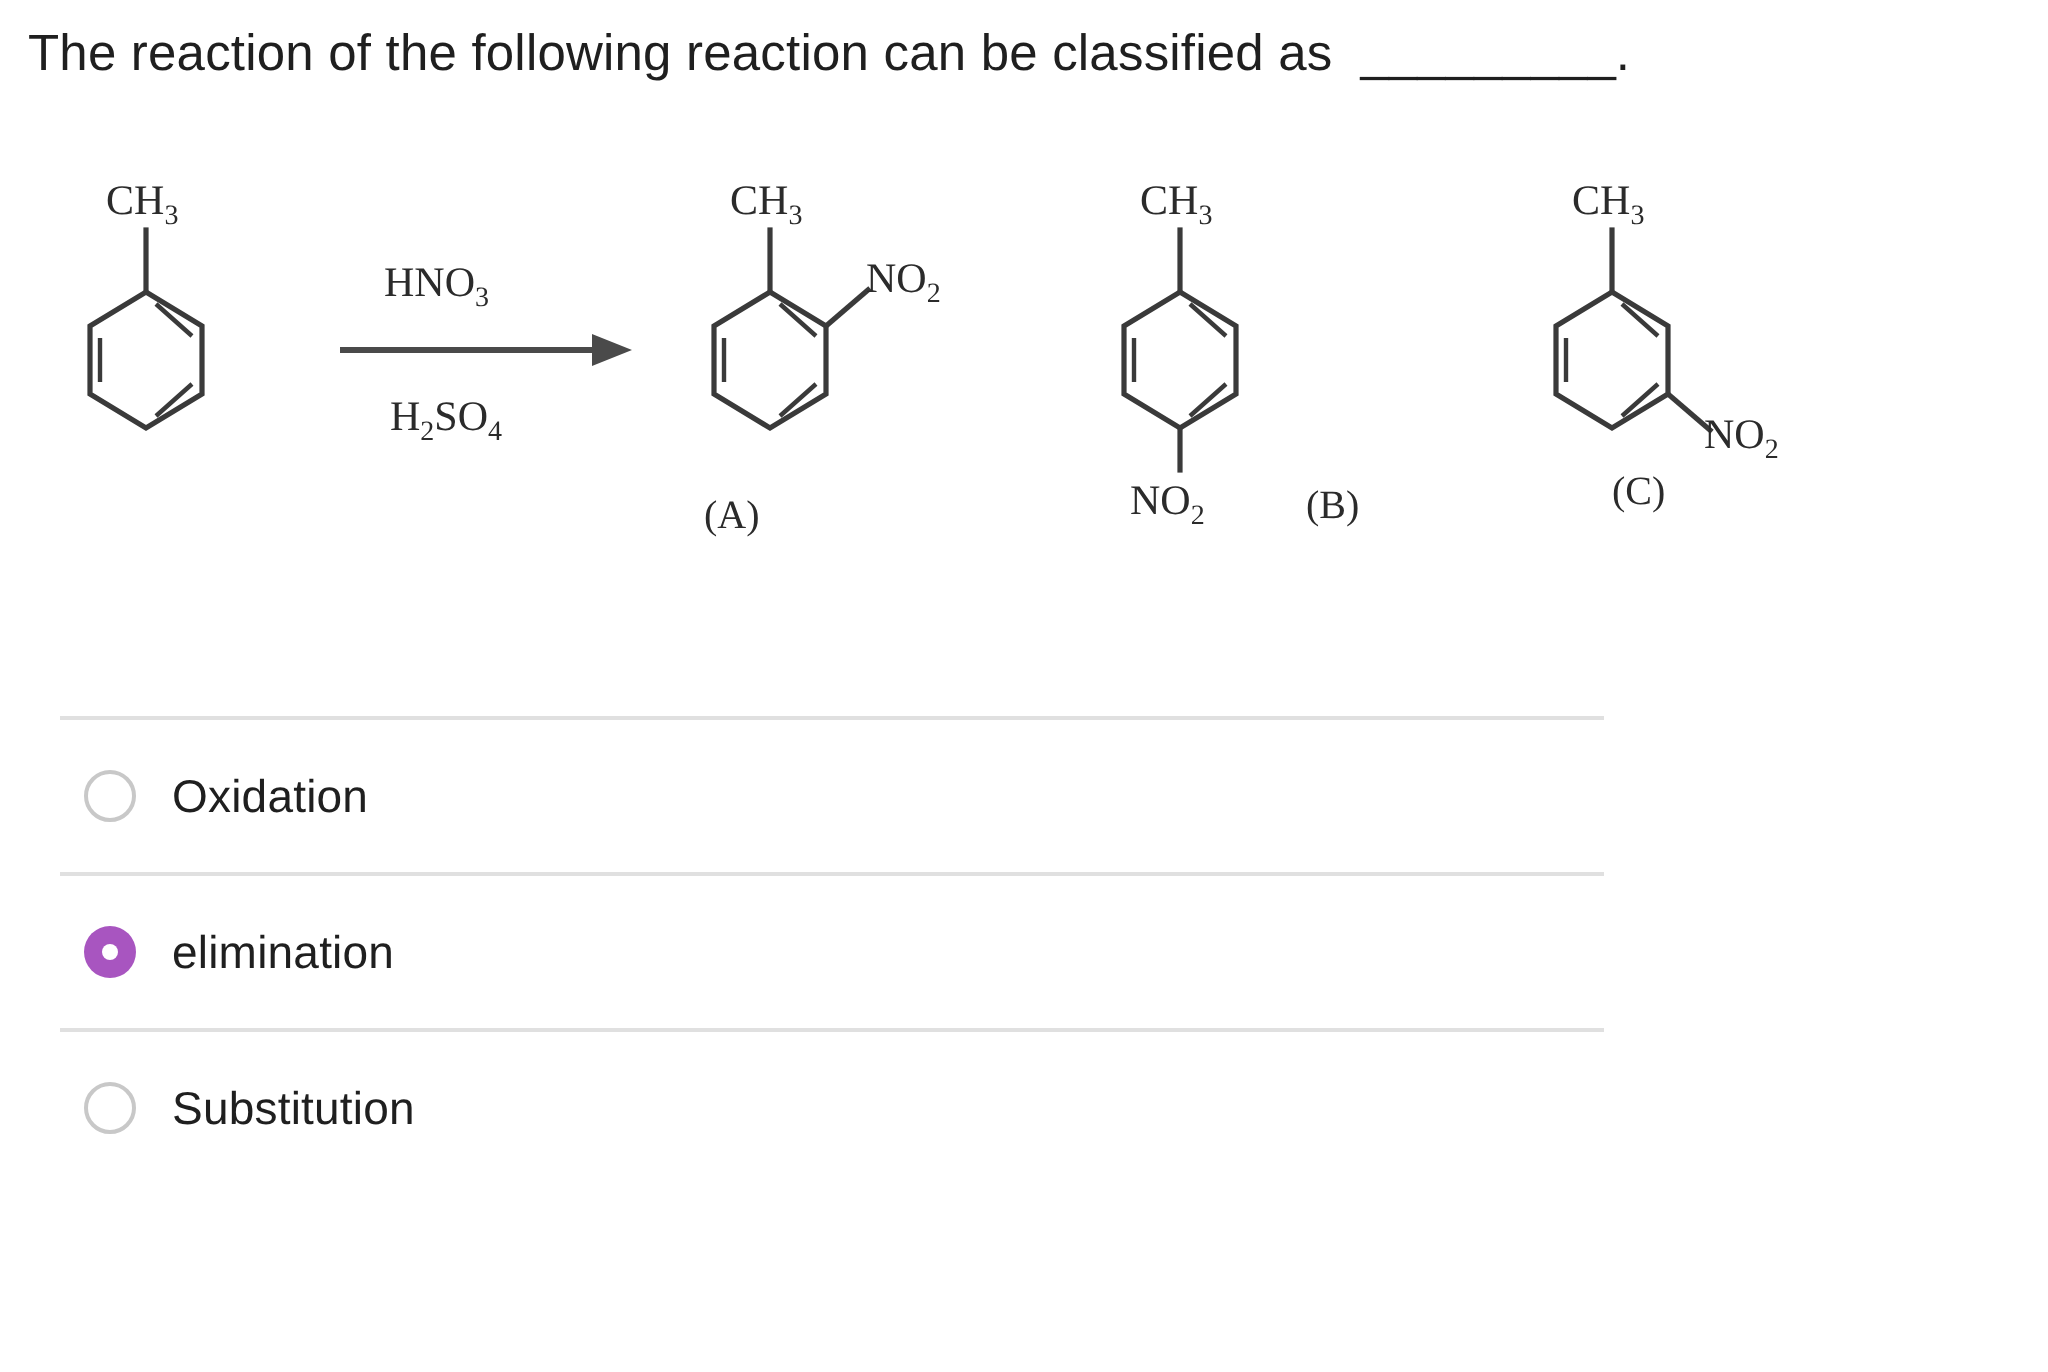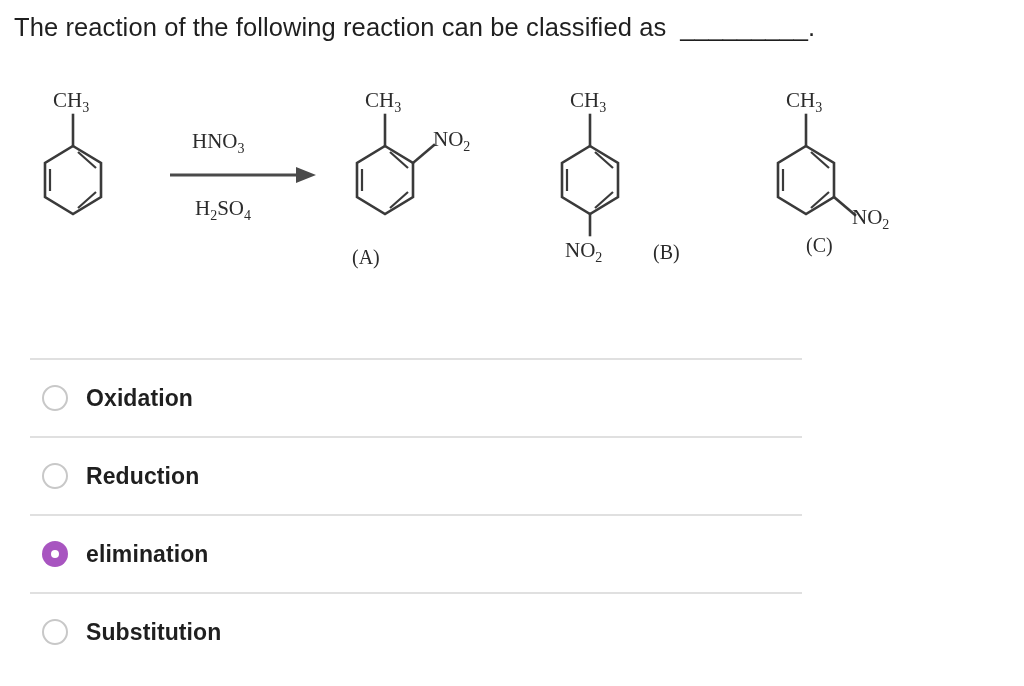--- a/index.html
+++ b/index.html
@@ -67,21 +67,20 @@
     stroke: #4a4a4a;
     stroke-width: 3;
   }
 
   
   #answer-options {
     position: absolute;
     left: 0;
     top: 358px;
     width: 832px;
-    font-weight: bold;
   }
   .option-row {
     position: relative;
     height: 76px;
     margin: 0 30px 0 30px;
     border-top: 2px solid #e0e0e0;
     display: flex;
     align-items: center;
   }
   .radio {
@@ -190,24 +189,20 @@
 </svg>
 </div>
 
 <div id="answer-options">
 
   <div class="option-row">
     <span class="radio"></span>
     <span class="option-label">Oxidation</span>
   </div>
 
-  <div class="option-row">
-    <span class="radio"></span>
-    <span class="option-label">Reduction</span>
-  </div>
 
   <div class="option-row">
     <span class="radio selected"></span>
     <span class="option-label">elimination</span>
   </div>
 
   <div class="option-row">
     <span class="radio"></span>
     <span class="option-label">Substitution</span>
   </div>

